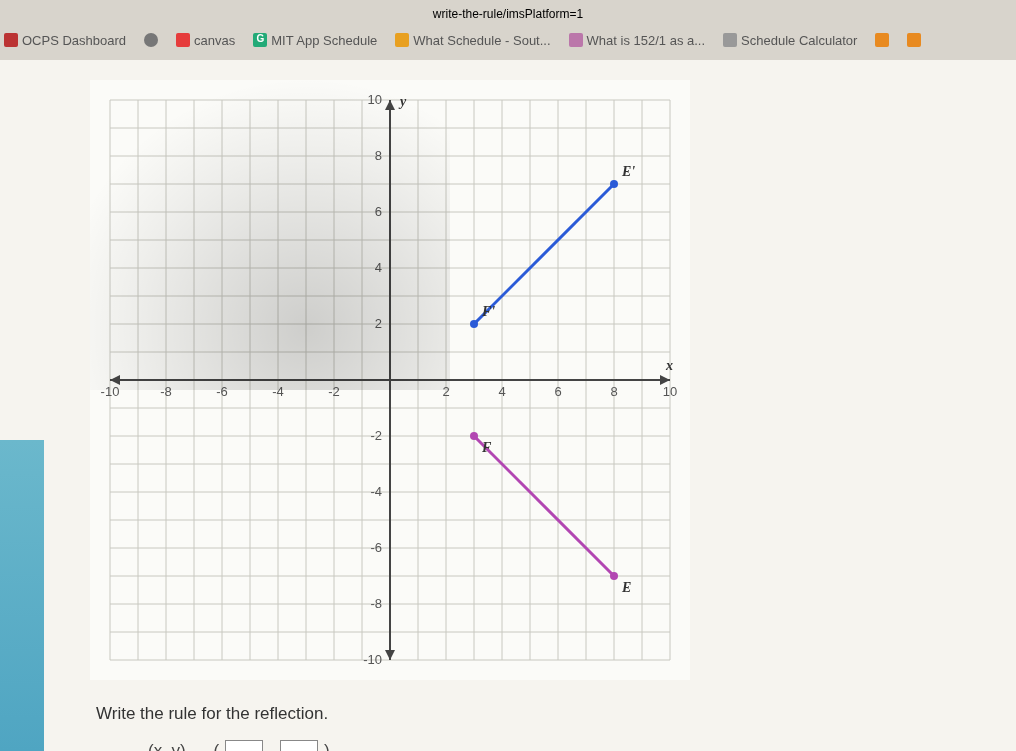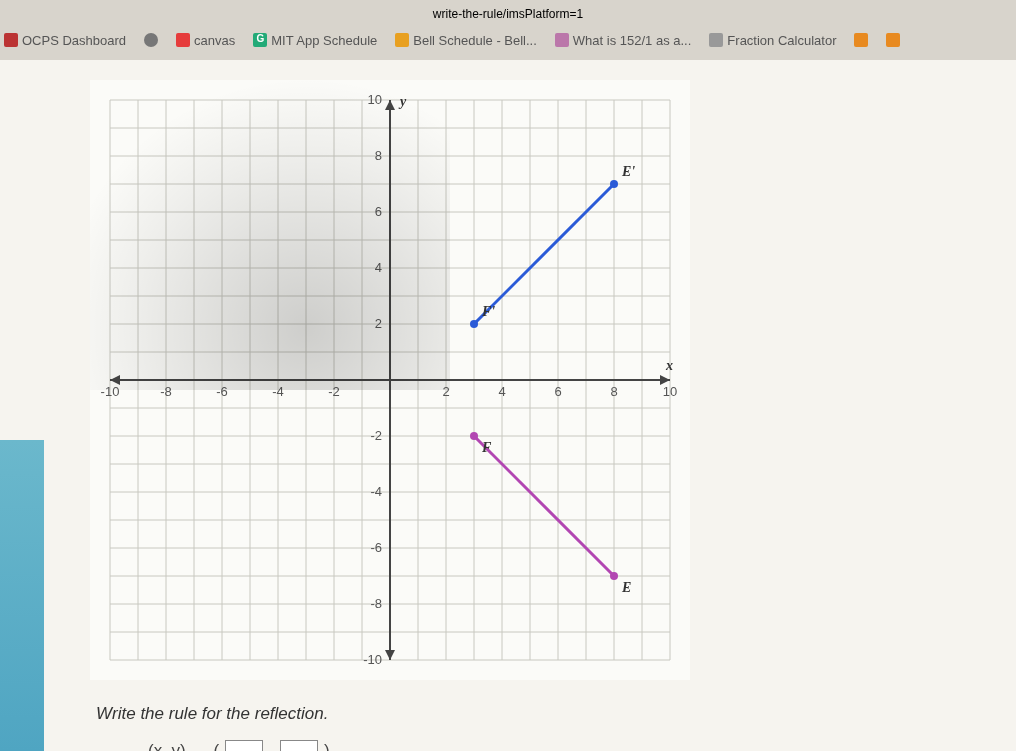--- a/index.html
+++ b/index.html
@@ -77,21 +77,20 @@
     background: radial-gradient(ellipse 250px 250px at 60% 80%, rgba(0,0,0,0.18), rgba(0,0,0,0.05) 70%, rgba(0,0,0,0));
     pointer-events:none;
   }
 
   .prompt {
     position: absolute;
     left: 96px;
     top: 644px;
     font-size: 17px;
     color: #333;
-    font-style: italic;
   }
   .ruleline {
     position: absolute;
     left: 148px;
     top: 680px;
     font-size: 17px;
     color: #444;
     display: flex;
     align-items: center;
     gap: 6px;
@@ -124,29 +123,29 @@
   <div class="bm">
       <span class="ic ic-canv"></span>
       <span>canvas</span>
     </div>
   <div class="bm">
       <span class="ic ic-mit">G</span>
       <span>MIT App Schedule</span>
     </div>
   <div class="bm">
       <span class="ic ic-bell"></span>
-      <span>Bell Schedule - Bell...</span>
+      <span>What Schedule - Sout...</span>
     </div>
   <div class="bm">
       <span class="ic ic-what"></span>
       <span>What is 152/1 as a...</span>
     </div>
   <div class="bm">
       <span class="ic ic-frac"></span>
-      <span>Fraction Calculator</span>
+      <span>Schedule Calculator</span>
     </div>
   <div class="bm">
       <span class="ic ic-orange"></span>
     </div>
   <div class="bm">
       <span class="ic ic-orange"></span>
     </div>
 </div>
 
 <div class="content">

